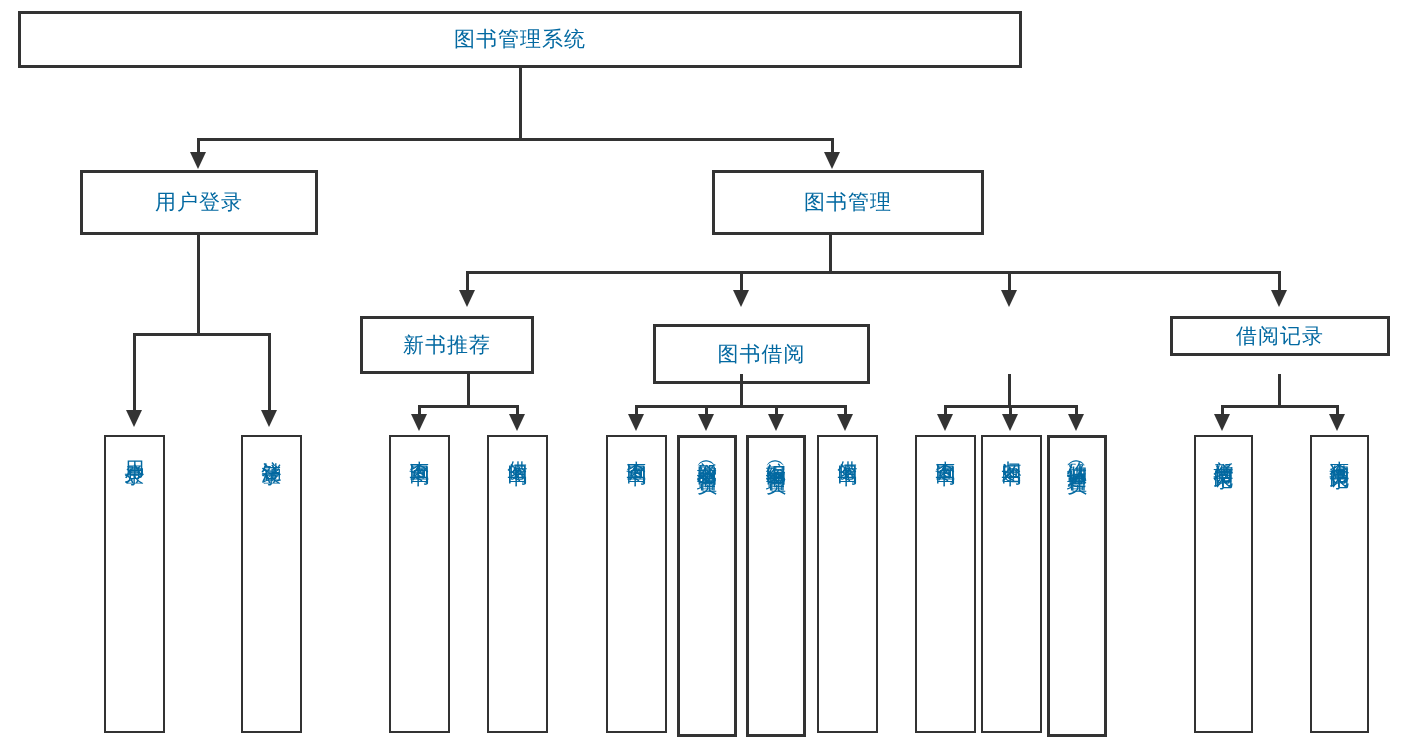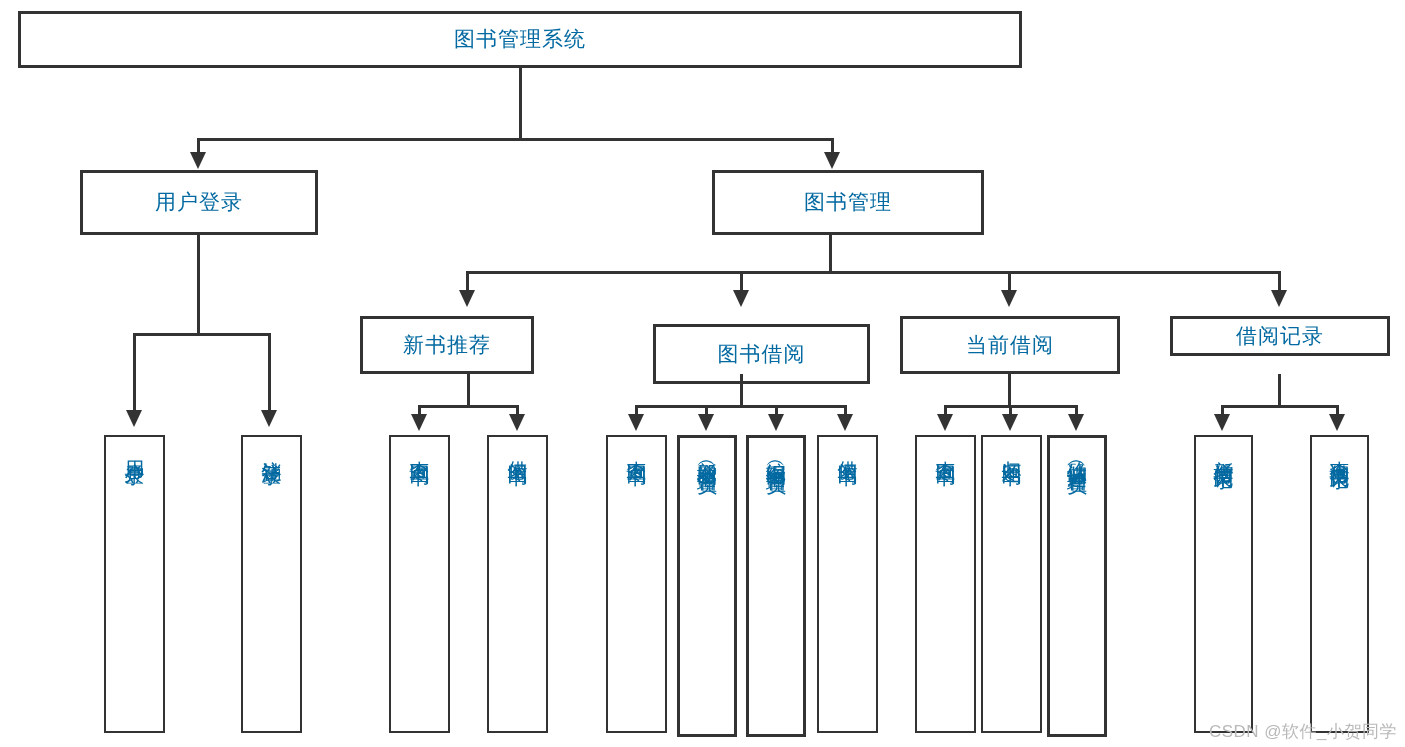--- a/index.html
+++ b/index.html
@@ -125,23 +125,20 @@
   <div class="arrow" style="left:733px; top:290px;"></div>
   <div class="arrow" style="left:1001px; top:290px;"></div>
   <div class="arrow" style="left:1271px; top:290px;"></div>
 
   <div class="node thick" style="left:360px; top:316px; width:174px; height:58px;">
     <span class="label">新书推荐</span>
   </div>
   <div class="node thick" style="left:633px; top:324px; width:217px; height:60px;margin-left:20px;">
     <span class="label">图书借阅</span>
   </div>
-  <div class="node thick" style="left:900px; top:316px; width:220px; height:58px;">
-    <span class="label">当前借阅</span>
-  </div>
   <div class="node thick" style="left:1170px; top:316px; width:220px; height:40px;">
     <span class="label">借阅记录</span>
   </div>
 
   <div class="ln v" style="left:467px; top:374px; width:3px; height:33px;"></div>
   <div class="ln h" style="left:418px; top:405px; width:101px; height:3px;"></div>
   <div class="ln v" style="left:418px; top:405px; width:3px; height:12px;"></div>
   <div class="ln v" style="left:516px; top:405px; width:3px; height:12px;"></div>
   <div class="arrow" style="left:411px; top:414px;"></div>
   <div class="arrow" style="left:509px; top:414px;"></div>
@@ -210,15 +207,14 @@
     <span class="label">确认归还（管理员）</span>
   </div>
 
   <div class="node vert" style="left:1194px; top:435px; width:59px; height:298px;">
     <span class="label">新增借阅记录</span>
   </div>
   <div class="node vert" style="left:1310px; top:435px; width:59px; height:298px;">
     <span class="label">查询借阅记录</span>
   </div>
 
-  <div id="watermark">CSDN @软件_小贺同学</div>
 
 </div>
 
 </body></html>

